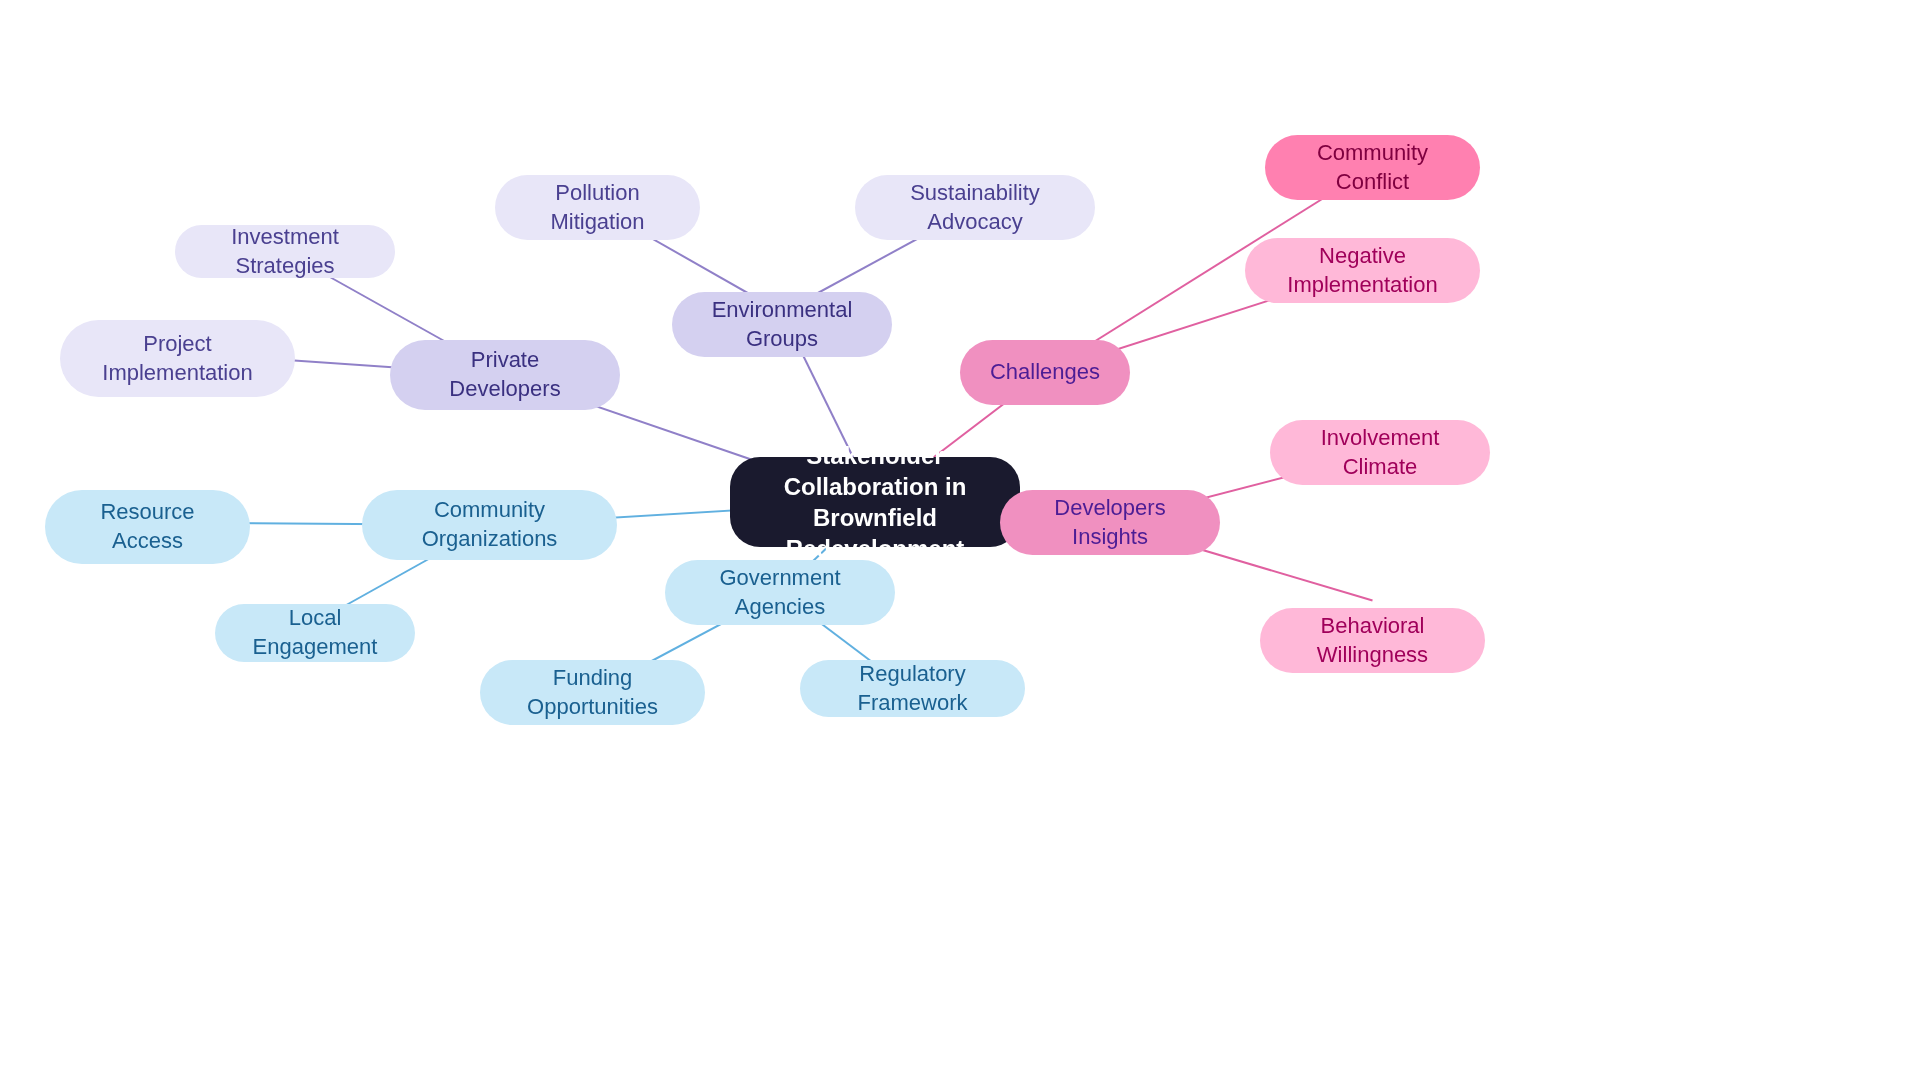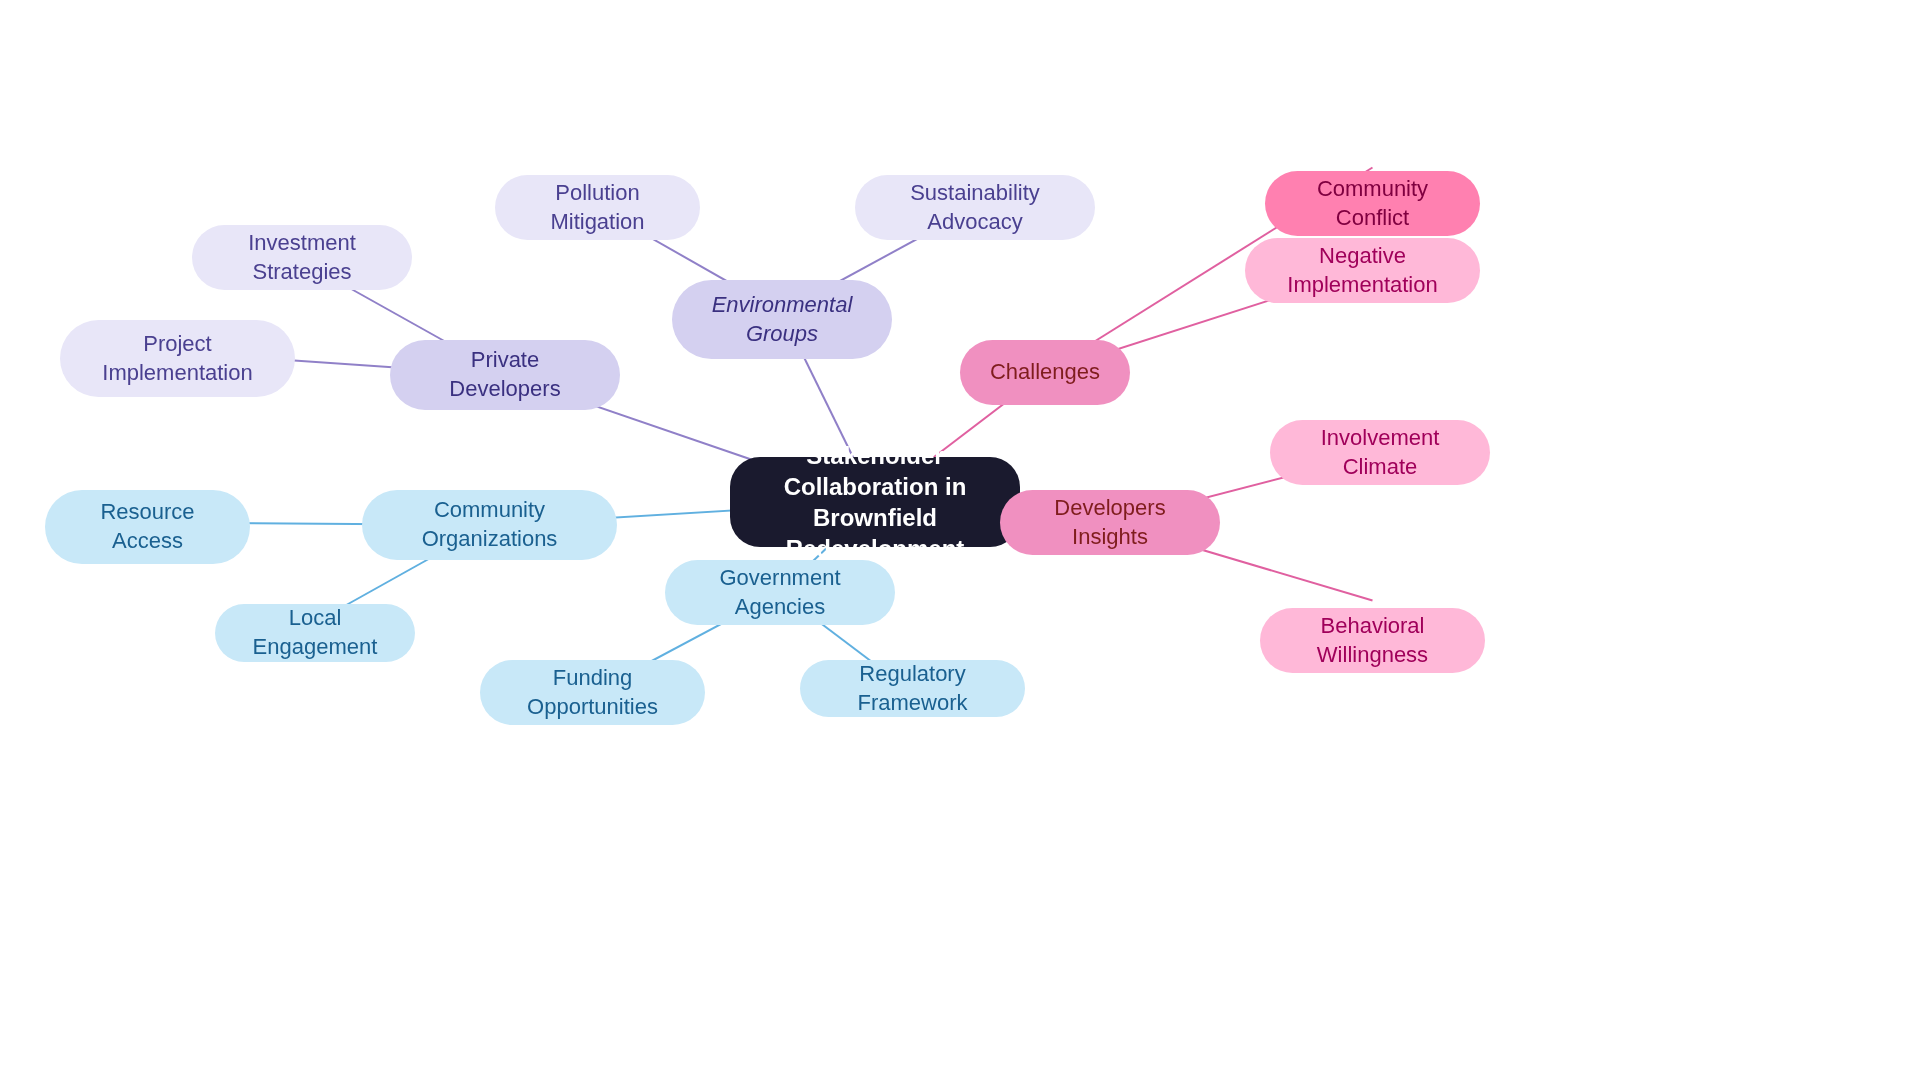--- a/index.html
+++ b/index.html
@@ -47,21 +47,21 @@
     .node-lavender {
       background: #e8e6f8;
       color: #4a4090;
     }
     .node-blue {
       background: #c8e8f8;
       color: #1a6090;
     }
     .node-pink-dark {
       background: #f090c0;
-      color: #7f1d1d;
+      color: #4c1d95;
     }
     .node-pink-light {
       background: #ffb8d8;
       color: #a0005a;
     }
     .node-pink-medium {
       background: #ff80b0;
       color: #800040;
     }
   </style>
@@ -90,28 +90,28 @@
   </svg>
 
 <div class="node node-center" style="left:730px; top:457px; width:290px; height:90px;">
   <span style="white-space:pre-line; text-align:center;">Stakeholder Collaboration in
 Brownfield Redevelopment</span>
 </div>
 
 <div class="node node-purple" style="left:390px; top:340px; width:230px; height:70px;">
   <span>Private Developers</span>
 </div>
-<div class="node node-lavender" style="left:192px; top:225px; width:220px; height:65px;justify-content:center;">
+<div class="node node-lavender" style="left:175px; top:225px; width:220px; height:53px;justify-content:center;">
   <span>Investment Strategies</span>
 </div>
 <div class="node node-lavender" style="left:60px; top:320px; width:235px; height:77px;">
   <span>Project Implementation</span>
 </div>
 
-<div class="node node-purple" style="left:672px; top:280px; width:220px; height:79px;font-style:italic;">
+<div class="node node-purple" style="left:672px; top:292px; width:220px; height:65px;">
   <span>Environmental Groups</span>
 </div>
 <div class="node node-lavender" style="left:495px; top:175px; width:205px; height:65px;">
   <span>Pollution Mitigation</span>
 </div>
 <div class="node node-lavender" style="left:855px; top:175px; width:240px; height:65px;">
   <span>Sustainability Advocacy</span>
 </div>
 
 <div class="node node-blue" style="left:362px; top:490px; width:255px; height:70px;">
@@ -130,21 +130,21 @@
 <div class="node node-blue" style="left:480px; top:660px; width:225px; height:65px;">
   <span>Funding Opportunities</span>
 </div>
 <div class="node node-blue" style="left:800px; top:660px; width:225px; height:57px;">
   <span>Regulatory Framework</span>
 </div>
 
 <div class="node node-pink-dark" style="left:960px; top:340px; width:170px; height:65px; font-size:22px;">
   <span>Challenges</span>
 </div>
-<div class="node node-pink-medium" style="left:1265px; top:135px; width:215px; height:65px;margin-top:36px;">
+<div class="node node-pink-medium" style="left:1265px; top:135px; width:215px; height:65px;">
   <span>Community Conflict</span>
 </div>
 <div class="node node-pink-light" style="left:1245px; top:238px; width:235px; height:65px;">
   <span>Negative Implementation</span>
 </div>
 
 <div class="node node-pink-dark" style="left:1000px; top:490px; width:220px; height:65px;">
   <span>Developers Insights</span>
 </div>
 <div class="node node-pink-light" style="left:1270px; top:420px; width:220px; height:65px;">

